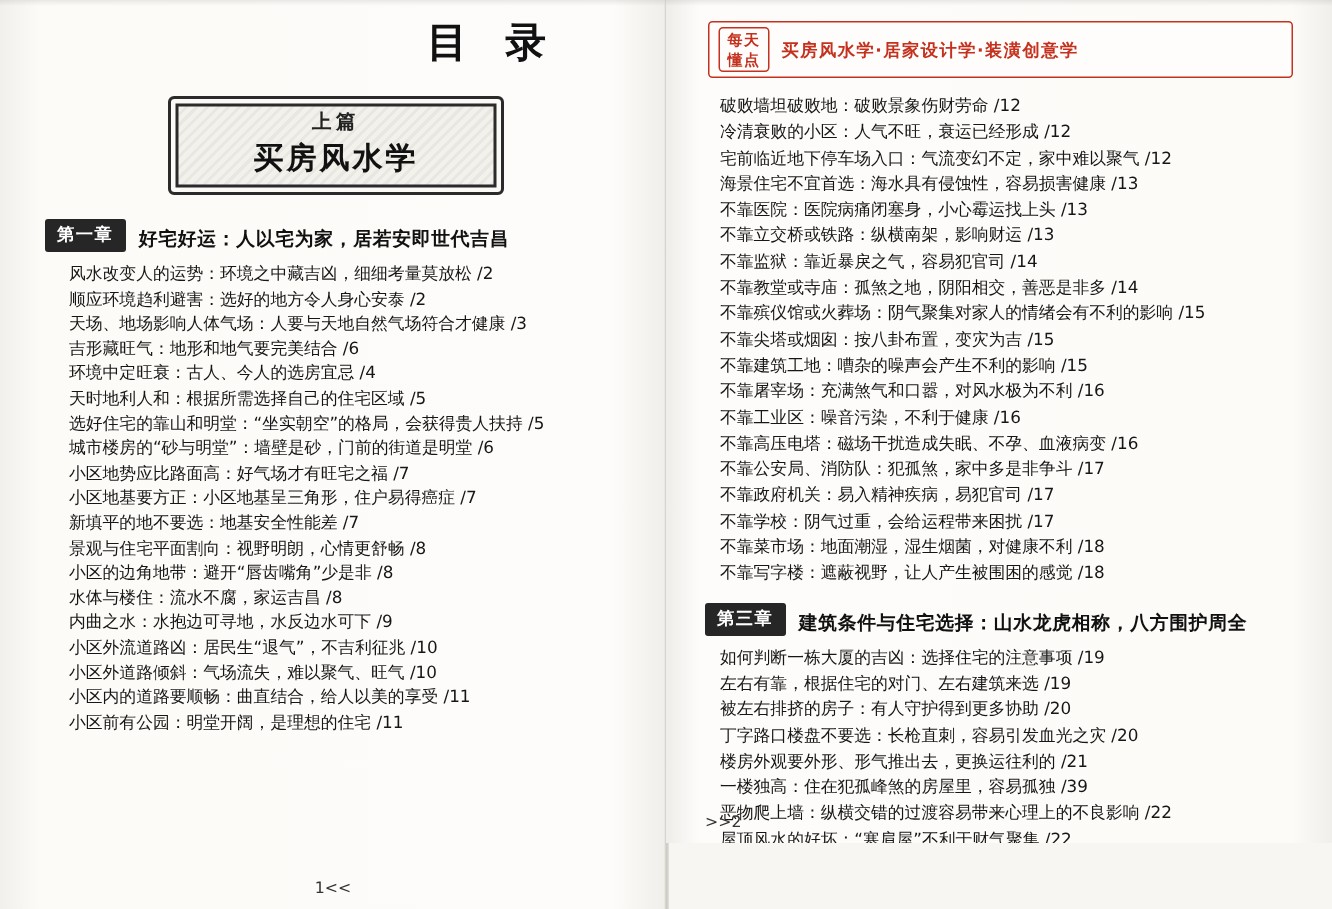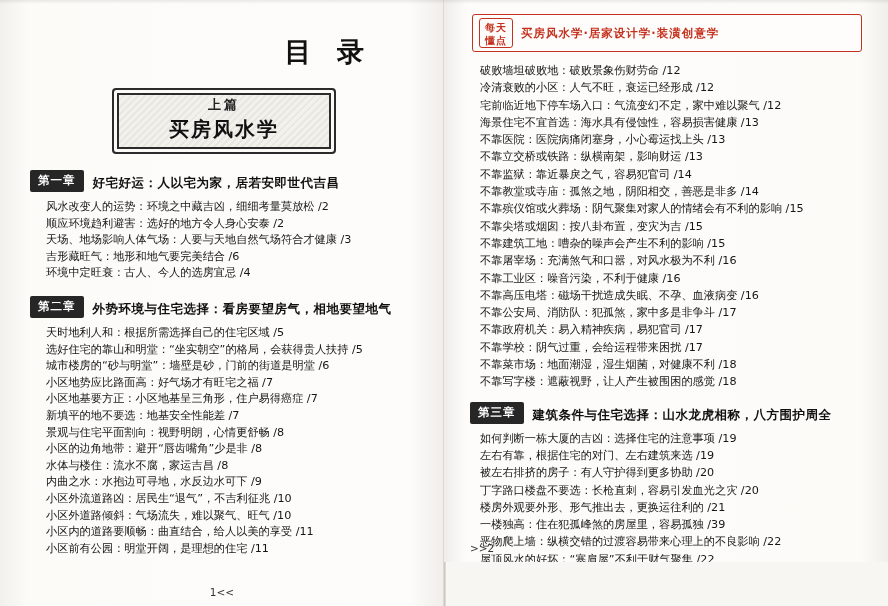--- a/index.html
+++ b/index.html
@@ -23,21 +23,21 @@
   }
   .page {
     position: relative;
     box-sizing: border-box;
     background: #fbfaf7;
     overflow: hidden;
   }
   .page.left {
     width: 444px;
     height: 606px;
-    padding: 24px 26px 0 30px;
+    padding: 0 26px 0 30px;
     background: linear-gradient(to right, #f2f0ec 0%, #fcfbf8 6%, #fdfcfa 92%, #efeeea 100%);
   }
   .page.right {
     width: 444px;
     height: 562px;
     padding: 10px 22px 0 26px;
     background: linear-gradient(to right, #eeedea 0%, #fdfcfa 5%, #fcfbf8 94%, #f1efeb 100%);
   }
   .gutter {
     position: absolute;
@@ -220,24 +220,20 @@
       <span class="chapter-title">好宅好运：人以宅为家，居若安即世代吉昌</span>
     </div>
     <ul class="entries">
       <li>风水改变人的运势：环境之中藏吉凶，细细考量莫放松 /2</li>
       <li>顺应环境趋利避害：选好的地方令人身心安泰 /2</li>
       <li>天场、地场影响人体气场：人要与天地自然气场符合才健康 /3</li>
       <li>吉形藏旺气：地形和地气要完美结合 /6</li>
       <li>环境中定旺衰：古人、今人的选房宜忌 /4</li>
     </ul>
 
-    <div class="chapter-head">
-      <span class="chapter-tag">第二章</span>
-      <span class="chapter-title">外势环境与住宅选择：看房要望房气，相地要望地气</span>
-    </div>
     <ul class="entries">
       <li>天时地利人和：根据所需选择自己的住宅区域 /5</li>
       <li>选好住宅的靠山和明堂：“坐实朝空”的格局，会获得贵人扶持 /5</li>
       <li>城市楼房的“砂与明堂”：墙壁是砂，门前的街道是明堂 /6</li>
       <li>小区地势应比路面高：好气场才有旺宅之福 /7</li>
       <li>小区地基要方正：小区地基呈三角形，住户易得癌症 /7</li>
       <li>新填平的地不要选：地基安全性能差 /7</li>
       <li>景观与住宅平面割向：视野明朗，心情更舒畅 /8</li>
       <li>小区的边角地带：避开“唇齿嘴角”少是非 /8</li>
       <li>水体与楼住：流水不腐，家运吉昌 /8</li>

